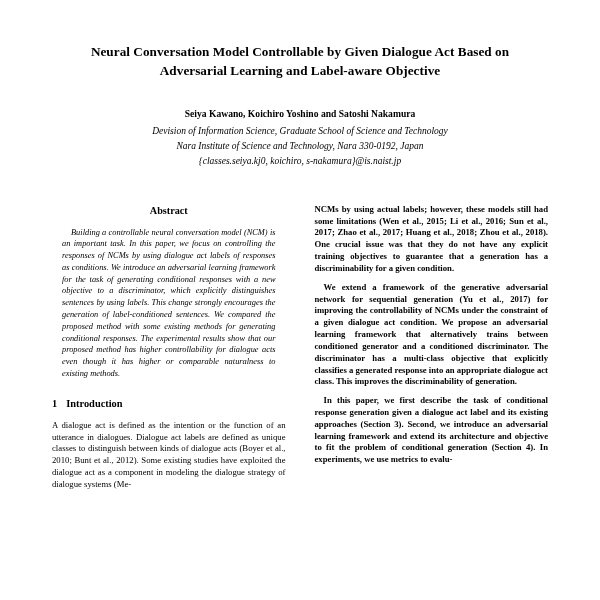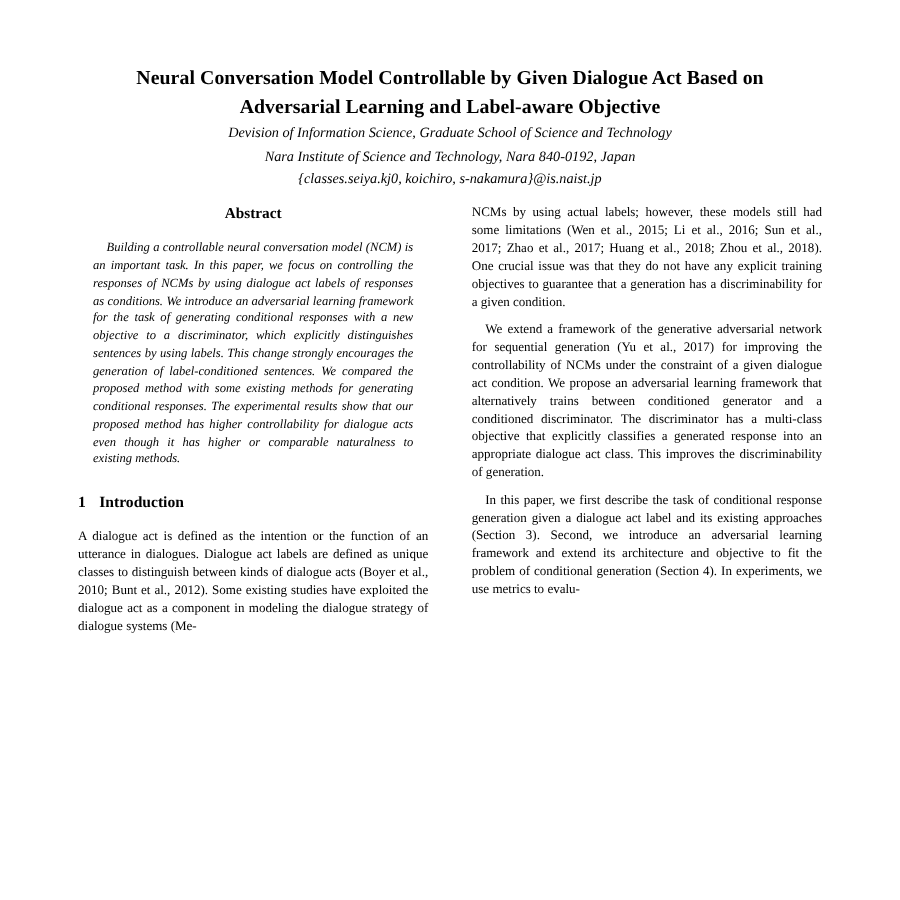--- a/index.html
+++ b/index.html
@@ -40,21 +40,21 @@
     text-align: center;
     font-size: 9.5px;
     line-height: 1.62;
     margin-top: 2px;
   }
   .affil div {
     margin: 0;
     font-style: italic;
   }
   .columns {
-    margin-top: 8px;
+    margin-top: 34px;
     display: flex;
     gap: 29px;
   }
   .col {
     width: 238px;
     font-size: 8.7px;
     line-height: 1.36;
     text-align: justify;
     text-justify: inter-word;
     hyphens: auto;
@@ -92,39 +92,41 @@
     font-weight: bold;
     display: flex;
     gap: 9px;
   }
   .intro-body {
     margin-top: 9px;
   }
   .right-col p {
     margin: 0;
     text-indent: 9px;
+    font-weight: bold;
   }
   .right-col p.noindent {
     text-indent: 0;
   }
   .right-col p + p {
     margin-top: 7px;
   }
 </style>
 </head>
 <body>
 
 <div class="page">
 
   <div class="title">Neural Conversation Model Controllable by Given Dialogue Act Based on Adversarial Learning and Label-aware Objective</div>
 
+  <div class="authors">Seiya Kawano, Koichiro Yoshino and Satoshi Nakamura</div>
 
   <div class="affil">
     <div>Devision of Information Science, Graduate School of Science and Technology</div>
-    <div>Nara Institute of Science and Technology, Nara 840-0192, Japan</div>
+    <div>Nara Institute of Science and Technology, Nara 330-0192, Japan</div>
     <div>{classes.seiya.kj0, koichiro, s-nakamura}@is.naist.jp</div>
   </div>
 
   <div class="columns">
 
     <div class="col left-col">
       <div class="abstract-head">Abstract</div>
       <div class="abstract-body">
         <p>Building a controllable neural conversation model (NCM) is an important task. In this paper, we focus on controlling the responses of NCMs by using dialogue act labels of responses as conditions. We introduce an adversarial learning framework for the task of generating conditional responses with a new objective to a discriminator, which explicitly distinguishes sentences by using labels. This change strongly encourages the generation of label-conditioned sentences. We compared the proposed method with some existing methods for generating conditional responses. The experimental results show that our proposed method has higher controllability for dialogue acts even though it has higher or comparable naturalness to existing methods.</p>
       </div>

